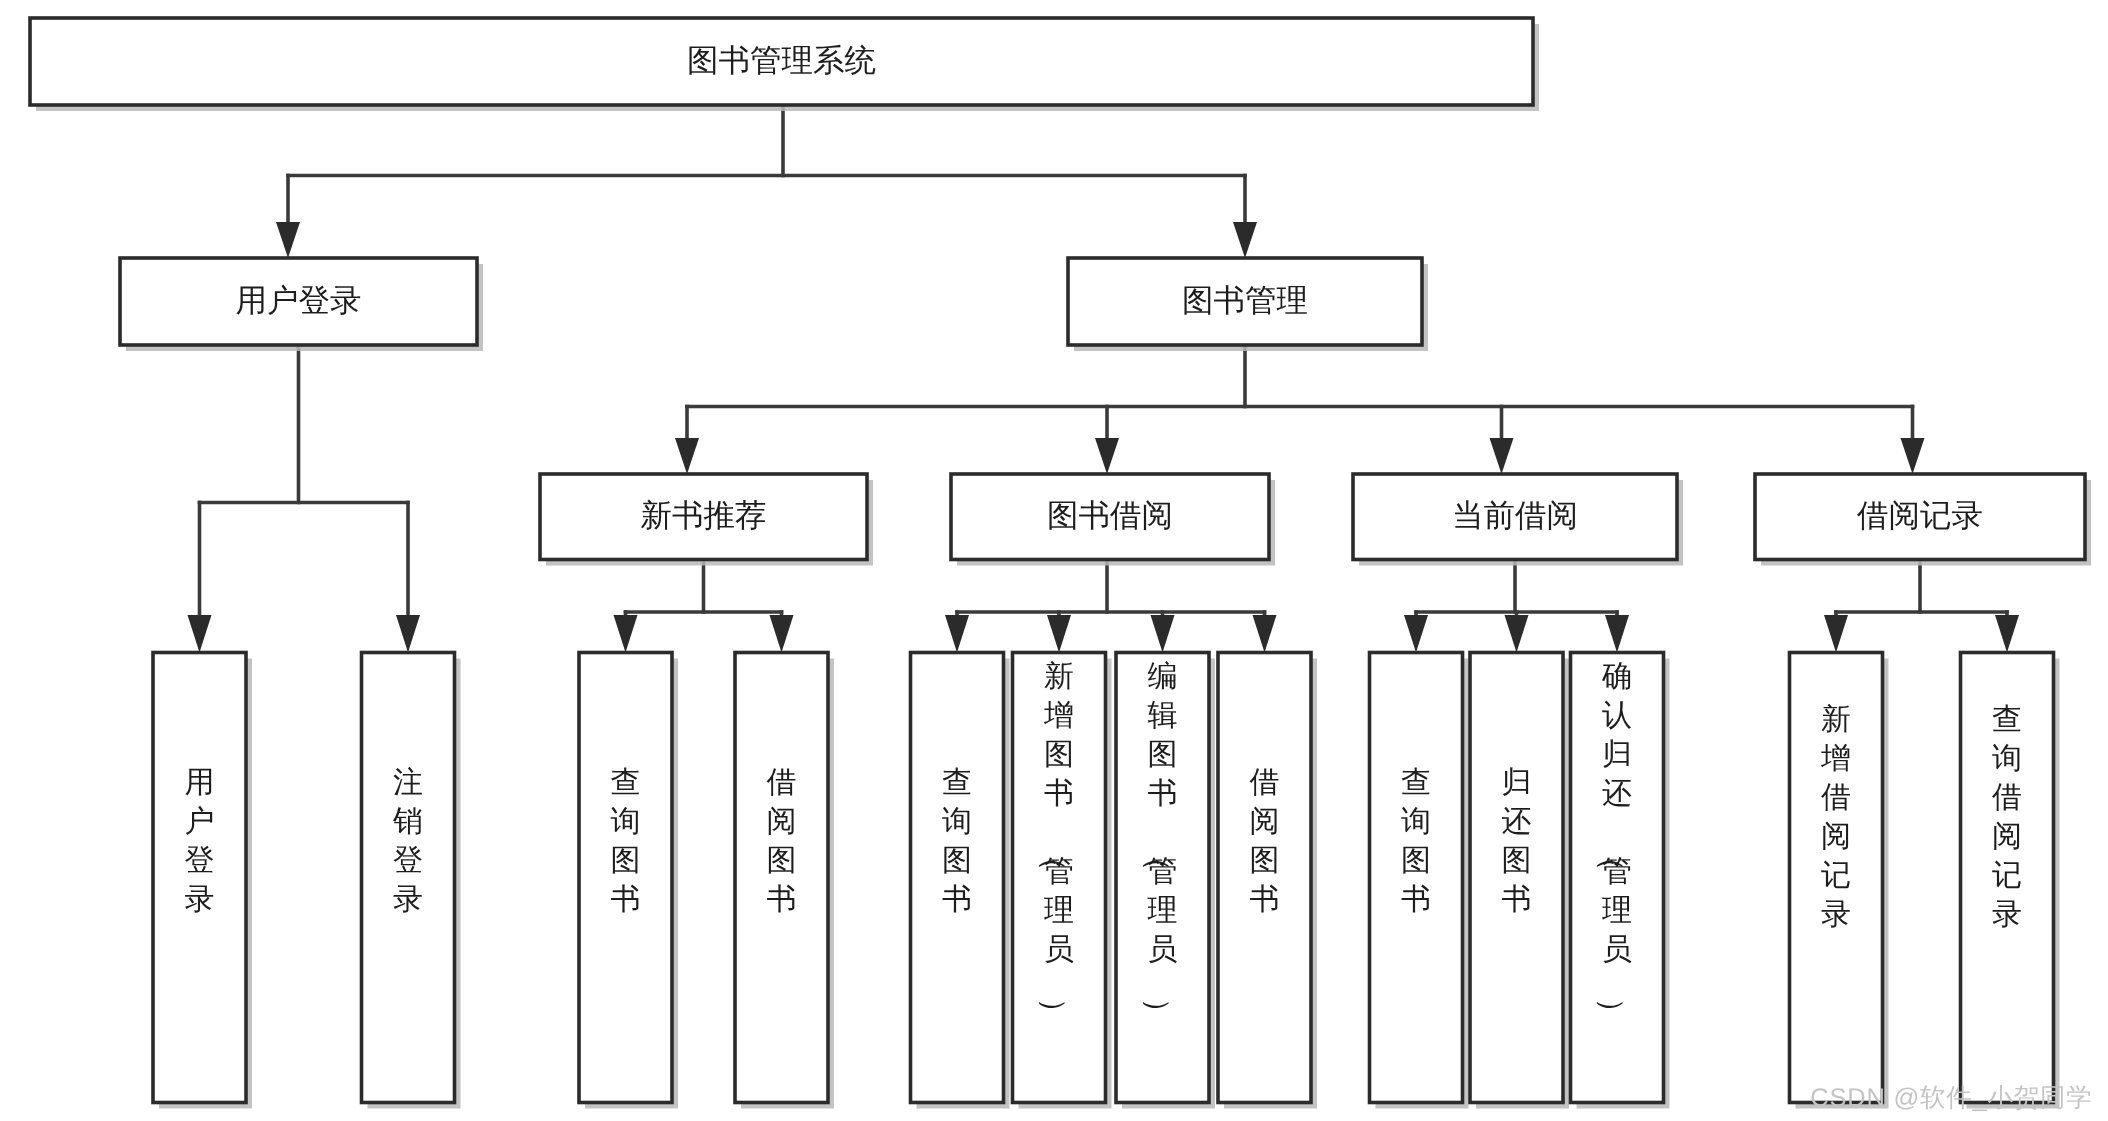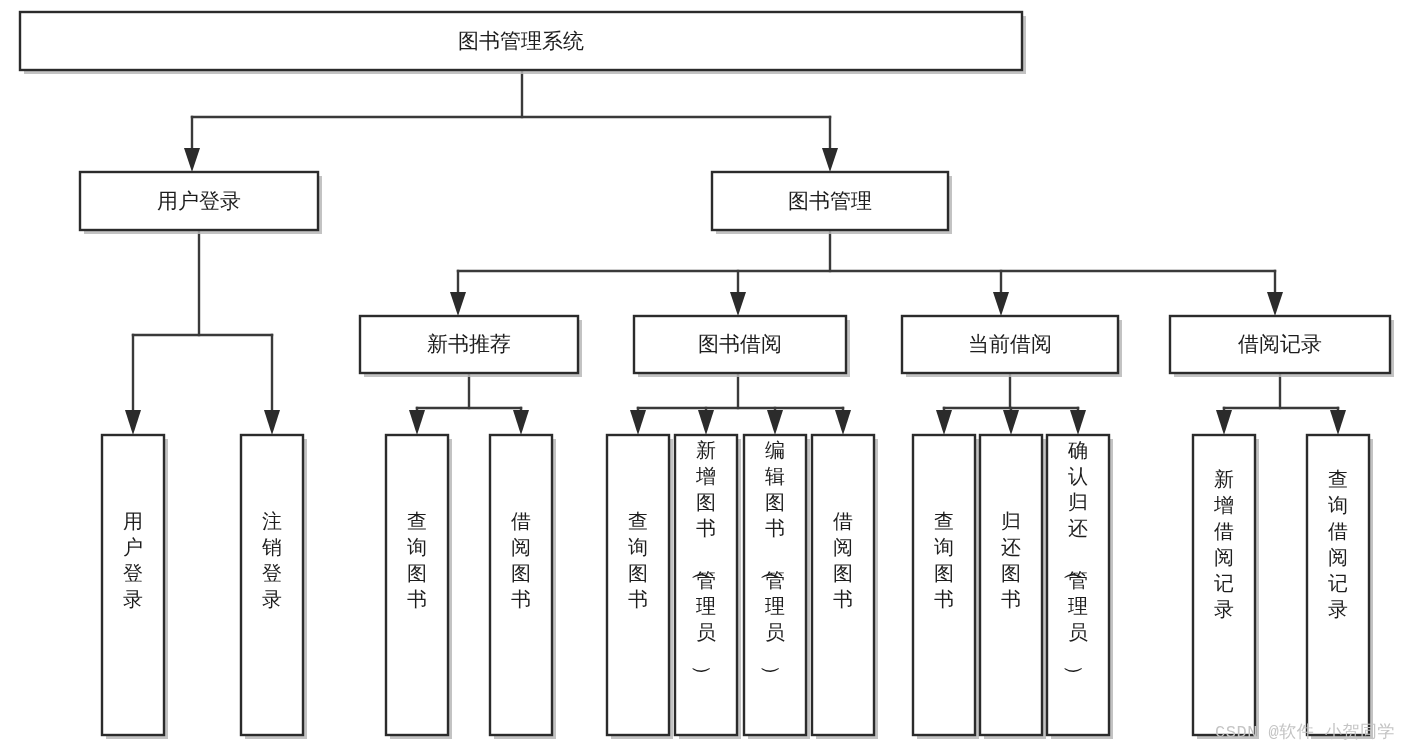--- a/index.html
+++ b/index.html
@@ -23,21 +23,21 @@
     font-family:"Liberation Sans","DejaVu Sans",sans-serif;
   }
   .node-label-v{
     font-size:20px;fill:#1d1d1d;
     text-anchor:middle;
     font-family:"Liberation Sans","DejaVu Sans",sans-serif;
   }
   .watermark{
     position:absolute;right:10px;bottom:4px;
     font-size:17px;color:#c4c4c4;
-    font-family:Liberation Mono, monospace;
+    font-family:Liberation Sans, sans-serif;
     white-space:nowrap;letter-spacing:.5px;
     pointer-events:none;
   }
 </style>
 </head>
 <body>
 
 <svg id="diagram" viewBox="0 0 1405 747">
 
   <g>

